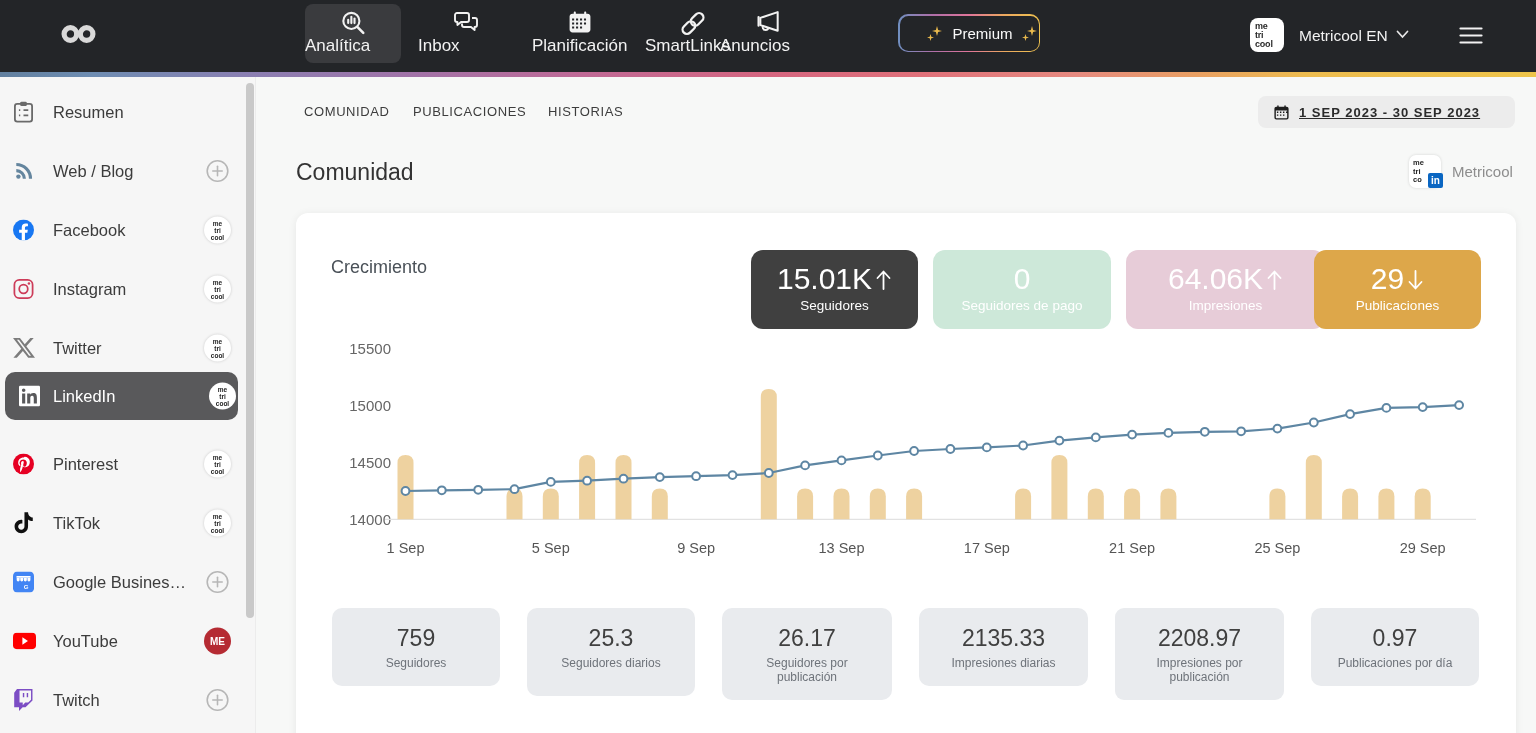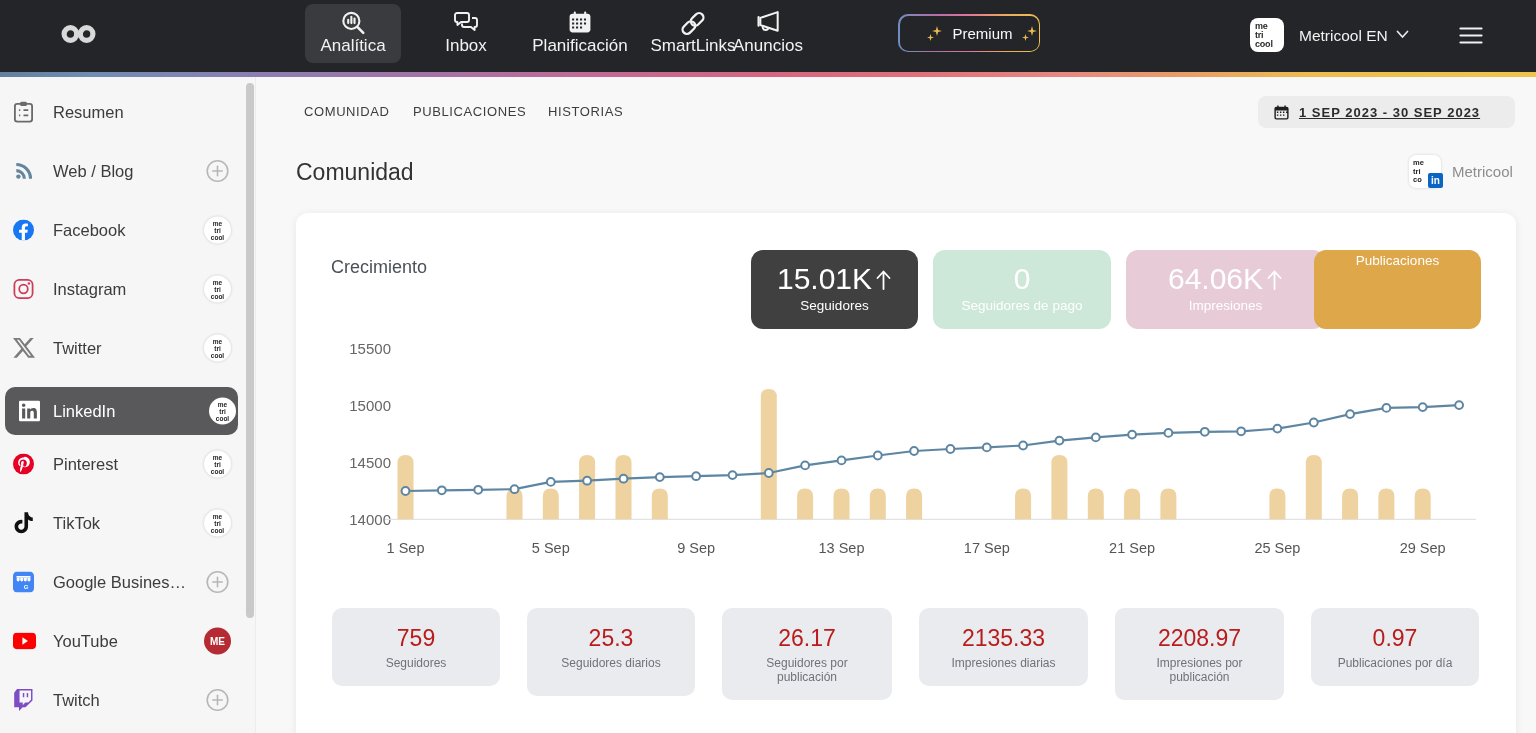--- a/index.html
+++ b/index.html
@@ -4,21 +4,21 @@
 <style>
   * { margin:0; padding:0; box-sizing:border-box; }
   html,body { width:1536px; height:733px; overflow:hidden; background:#f7f8f7;
     font-family:"Liberation Sans", sans-serif; }
   .abs { position:absolute; }
 
   
   #nav { position:absolute; left:0; top:0; width:1536px; height:72px; background:#232528; }
   #strip { position:absolute; left:0; top:72px; width:1536px; height:5px;
     background:linear-gradient(90deg,#62809f 0%,#6e8db2 6%,#8a7fb2 16%,#a273a8 27%,#c06a96 38%,#d56680 50%,#e0717a 60%,#e68a80 70%,#e9a062 78%,#edbc4f 85%,#eec44a 100%); }
-  .navitem { position:absolute; top:0; height:72px; color:#f2f2f2; text-align:center; }
+  .navitem { position:absolute; top:0; height:72px; color:#f2f2f2; }
   .navitem .lbl { position:absolute; top:36px; width:100%; font-size:17px; color:#f2f2f2; }
   .navitem svg { position:absolute; top:9px; left:50%; transform:translateX(-50%); }
   #sel-analitica { position:absolute; left:305px; top:4px; width:96px; height:59px; background:#3a3b3e; border-radius:8px; }
 
   #premium-border { position:absolute; left:898px; top:14px; width:142px; height:38px; border-radius:10px; padding:1.5px;
     background:linear-gradient(90deg,#6f8fc0,#b06fa8,#e0759a,#eca95f,#eec24f); }
   #premium-inner { width:100%; height:100%; border-radius:8.5px; background:#232528; position:relative;
     display:flex; align-items:center; justify-content:flex-end; color:#fafafa; font-size:15px; }
 
   #avatar { position:absolute; left:1250px; top:18px; width:34px; height:34px; background:#fff; border-radius:8px;
@@ -63,21 +63,21 @@
 
   .chip { position:absolute; top:250px; height:79px; border-radius:12px; color:#fff; text-align:center; }
   .chip .big { font-size:30px; margin-top:13px; line-height:32px; white-space:nowrap; }
   .chip .sm { font-size:13.5px; margin-top:3px; }
   #chip1 { left:751px; width:167px; background:#404040; }
   #chip2 { left:933px; width:178px; background:#cde8d9; }
   #chip3 { left:1126px; width:199px; background:#e7ccd8; }
   #chip4 { left:1314px; width:167px; background:#dda74a; }
 
   .statbox { position:absolute; top:608px; background:#e9ebee; border-radius:10px; text-align:center; }
-  .statbox .n { font-size:23px; color:#b91c1c; margin-top:17px; line-height:26px; }
+  .statbox .n { font-size:23px; color:#404040; margin-top:17px; line-height:26px; }
   .statbox .l { font-size:12px; color:#6e737a; margin-top:6px; line-height:13.5px; }
 </style>
 </head>
 <body>
 <div id="nav"></div>
 <div id="strip"></div>
 
 <svg class="abs" style="left:61px;top:25px" width="35" height="18" viewBox="0 0 35 18">
   <circle cx="9.4" cy="9" r="6.3" fill="none" stroke="#d9d9d9" stroke-width="5.2"></circle>
   <circle cx="25.6" cy="9" r="6.3" fill="none" stroke="#d9d9d9" stroke-width="5.2"></circle>
@@ -215,21 +215,21 @@
     <path d="M18.9 0 h3.68 l-8.04 9.2 L24 21.75 h-7.41 l-5.8-7.58 -6.64 7.58 H.46 l8.6-9.83 L0 0 h7.59 l5.24 6.93 z M17.61 19.54 h2.04 L6.49 2.09 H4.3 z"></path>
   </svg>
   <div class="stext">Twitter</div>
   <div class="badge-mc">
       <span>me</span>
       <span>tri</span>
       <span>cool</span>
     </div>
 </div>
 
-<div class="srow" id="row-linkedin" style="top:387px">
+<div class="srow" id="row-linkedin" style="top:372px">
   <svg class="sicon" style="left:14px" width="21" height="21" viewBox="0 0 24 24" fill="#fff">
     <path d="M20.45 20.45 h-3.56 v-5.57 c0-1.33-.03-3.04-1.85-3.04-1.85 0-2.14 1.45-2.14 2.94 v5.67 H9.34 V9 h3.42 v1.56 h.05 c.48-.9 1.64-1.85 3.37-1.85 3.6 0 4.27 2.37 4.27 5.46 v6.28 z M5.34 7.43 a2.06 2.06 0 1 1 0-4.13 2.06 2.06 0 0 1 0 4.13 z M7.12 20.45 H3.55 V9 h3.57 v11.45 z M22.22 0 H1.77 C.79 0 0 .77 0 1.72 v20.55 C0 23.23.79 24 1.77 24 h20.45 c.98 0 1.78-.77 1.78-1.73 V1.72 C24 .77 23.2 0 22.22 0 z"></path>
   </svg>
   <div class="stext">LinkedIn</div>
   <div class="badge-mc" style="box-shadow:none">
       <span>me</span>
       <span>tri</span>
       <span>cool</span>
     </div>
 </div>
@@ -327,20 +327,23 @@
     <div class="big">0</div>
     <div class="sm">Seguidores de pago</div>
   </div>
 <div class="chip" id="chip3">
     <div class="big">64.06K<svg width="17" height="22" viewBox="0 0 17 22" fill="none" stroke="#fff" stroke-width="1.8" stroke-linecap="round" stroke-linejoin="round" style="vertical-align:-2px;margin-left:3px">
         <path d="M8.5 20 V3 M2.5 9 L8.5 2.5 L14.5 9"></path>
       </svg></div>
     <div class="sm">Impresiones</div>
   </div>
 <div class="chip" id="chip4">
+    <div class="big">29<svg width="17" height="22" viewBox="0 0 17 22" fill="none" stroke="#fff" stroke-width="1.8" stroke-linecap="round" stroke-linejoin="round" style="vertical-align:-2px;margin-left:3px">
+        <path d="M8.5 2 V19 M2.5 13 L8.5 19.5 L14.5 13"></path>
+      </svg></div>
     <div class="sm">Publicaciones</div>
   </div>
 
 <svg id="chart" class="abs" style="left:296px;top:335px" width="1220" height="240" viewBox="0 0 1220 240">
 <text x="95" y="19.4" text-anchor="end" font-size="15" fill="#666">15500</text>
 <text x="95" y="76.1" text-anchor="end" font-size="15" fill="#666">15000</text>
 <text x="95" y="132.8" text-anchor="end" font-size="15" fill="#666">14500</text>
 <text x="95" y="189.5" text-anchor="end" font-size="15" fill="#666">14000</text>
 <line x1="89" y1="184.3" x2="1180" y2="184.3" stroke="#e2e2e2" stroke-width="1.2"></line>
 <path d="M101.5 184.3 L101.5 128.0 Q101.5 120.0 109.5 120.0 Q117.5 120.0 117.5 128.0 L117.5 184.3 Z" fill="#eed2a0"></path>

